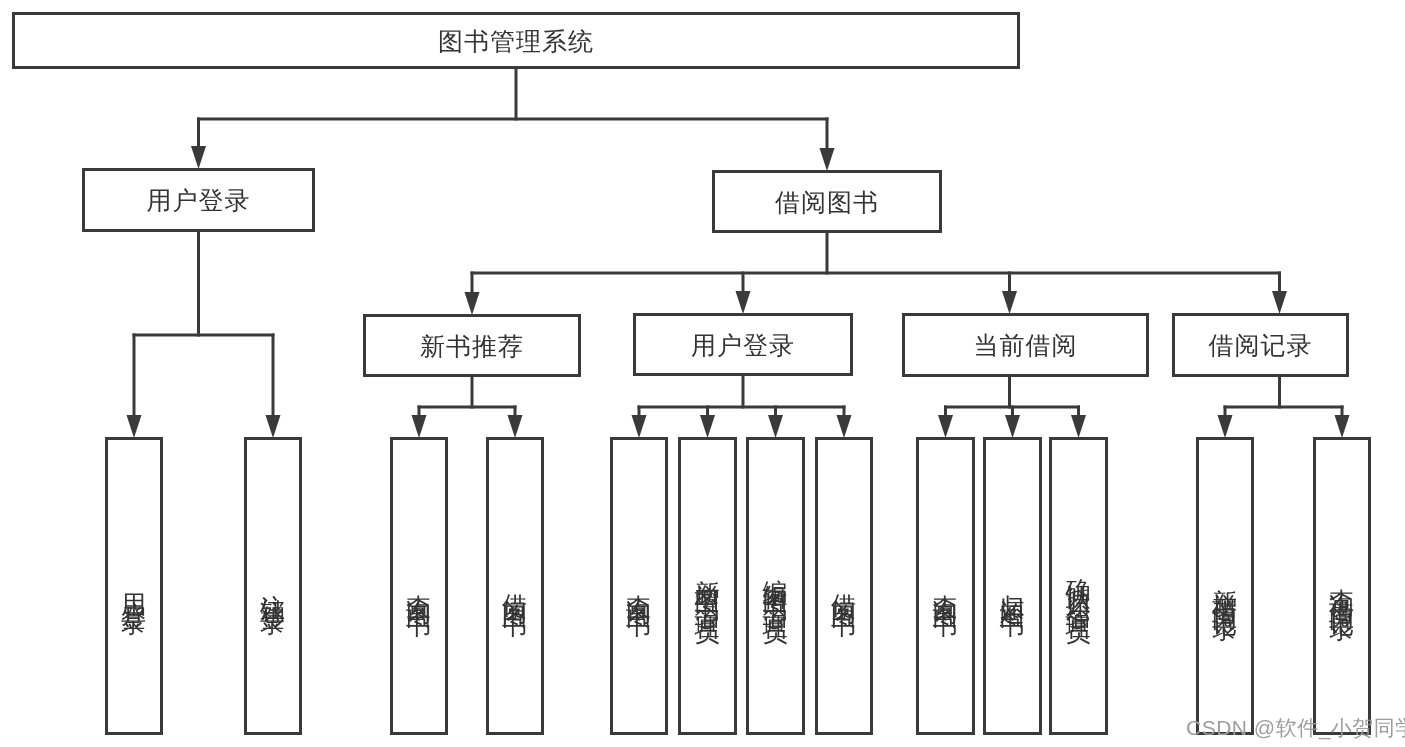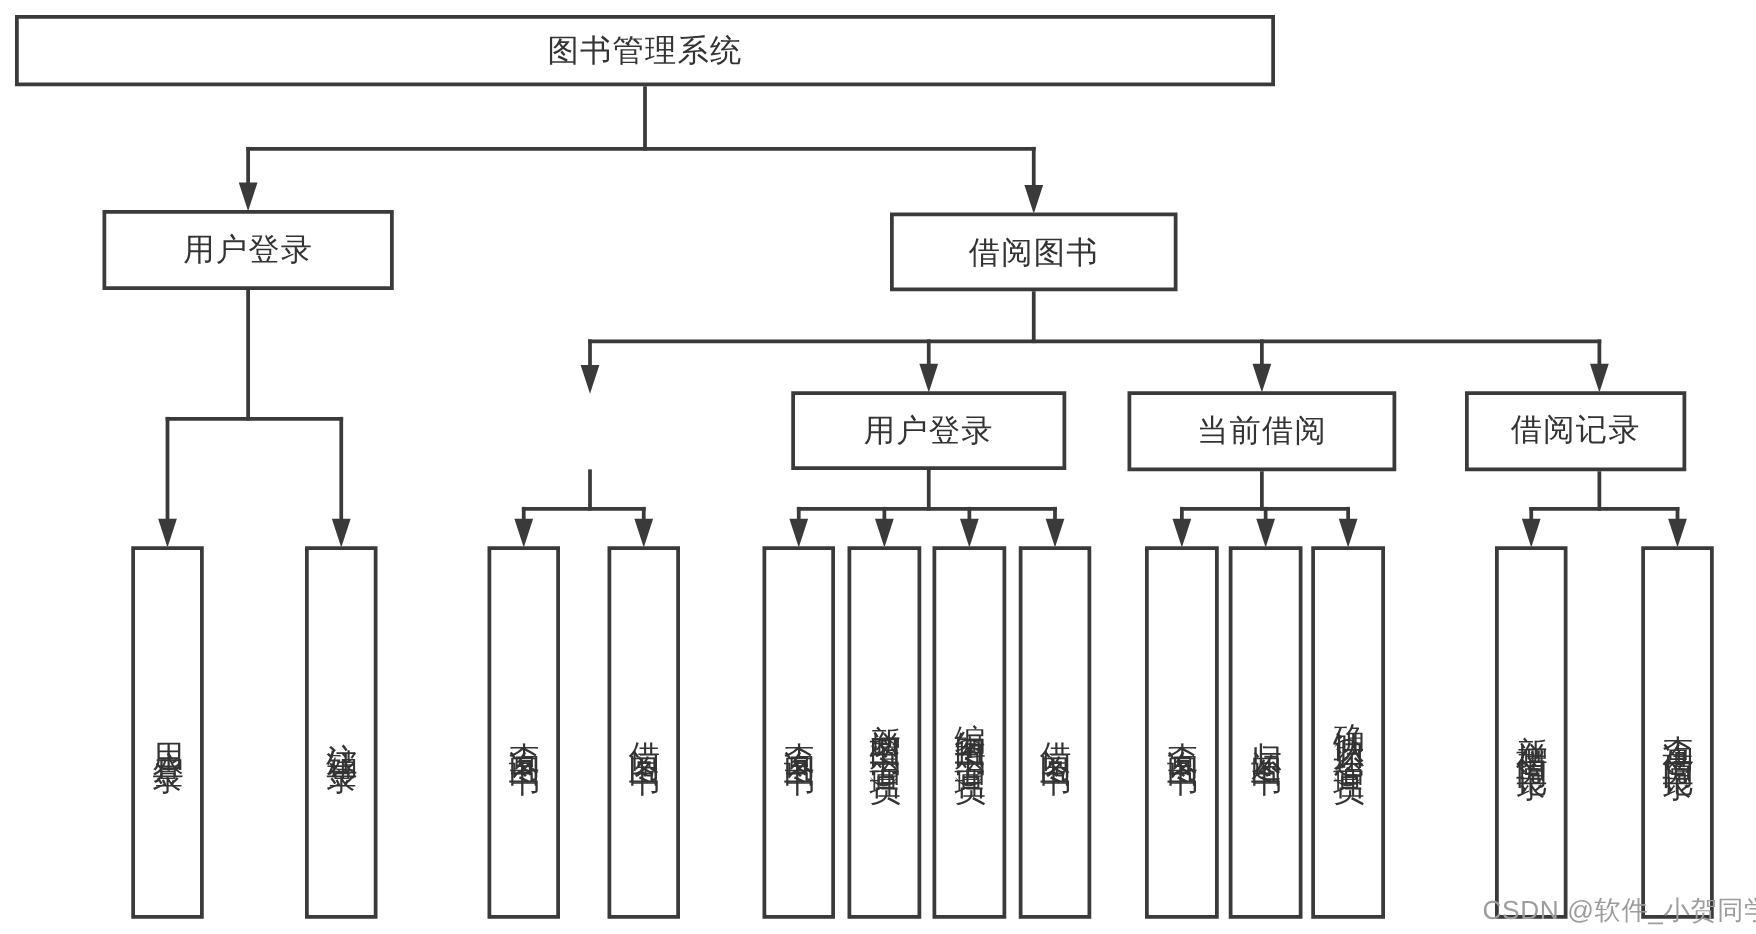--- a/index.html
+++ b/index.html
@@ -29,22 +29,22 @@
     position:absolute; left:1186px; top:714px;
     font-size:21px; letter-spacing:0.5px;
     color:var(--wm,#9d9d9d); white-space:nowrap;
   }
   
   #n-root        { left:12px;   top:12px;  width:1008px; height:57px; }
   #n-login       { left:82px;   top:168px; width:233px;  height:64px; }
   #n-mgmt        { left:712px;  top:170px; width:230px;  height:63px; }
   #n-recommend   { left:363px;  top:314px; width:218px;  height:63px; }
   #n-borrow      { left:633px;  top:313px; width:220px;  height:63px; }
-  #n-current     { left:902px;  top:313px; width:215px;  height:64px; }
-  #n-records     { left:1172px; top:313px; width:177px;  height:64px;font-family:Liberation Serif, serif; }
+  #n-current     { left:902px;  top:313px; width:247px;  height:64px; }
+  #n-records     { left:1172px; top:313px; width:177px;  height:64px; }
   #n-login-user  { left:105px;  top:437px; width:58px;   height:298px; }
   #n-login-logout{ left:244px;  top:437px; width:58px;   height:298px; }
   #n-rec-query   { left:390px;  top:437px; width:58px;   height:298px; }
   #n-rec-borrow  { left:486px;  top:437px; width:58px;   height:298px; }
   #n-bor-query   { left:610px;  top:437px; width:58px;   height:298px; }
   #n-bor-add     { left:678px;  top:437px; width:59px;   height:298px; }
   #n-bor-edit    { left:746px;  top:437px; width:59px;   height:298px; }
   #n-bor-borrow  { left:815px;  top:437px; width:58px;   height:298px; }
   #n-cur-query   { left:916px;  top:437px; width:59px;   height:298px; }
   #n-cur-return  { left:983px;  top:437px; width:59px;   height:298px; }
@@ -109,20 +109,21 @@
       <line x1="1225" y1="407" x2="1225" y2="419" stroke="#3a3a3a" stroke-width="3" stroke-linecap="square"></line>
       <polygon points="1217.5,415 1232.5,415 1225,438" fill="#3a3a3a"></polygon>
       <line x1="1342" y1="407" x2="1342" y2="419" stroke="#3a3a3a" stroke-width="3" stroke-linecap="square"></line>
       <polygon points="1334.5,415 1349.5,415 1342,438" fill="#3a3a3a"></polygon>
     </svg>
 
   <div class="node h" id="n-root">图书管理系统</div>
   <div class="node h" id="n-login">用户登录</div>
   <div class="node h" id="n-mgmt">借阅图书</div>
 
+  <div class="node h" id="n-recommend">新书推荐</div>
   <div class="node h" id="n-borrow">用户登录</div>
   <div class="node h" id="n-current">当前借阅</div>
   <div class="node h" id="n-records">借阅记录</div>
 
   <div class="node v" id="n-login-user">用户登录</div>
   <div class="node v" id="n-login-logout">注销登录</div>
   <div class="node v" id="n-rec-query">查询图书</div>
   <div class="node v" id="n-rec-borrow">借阅图书</div>
   <div class="node v" id="n-bor-query">查询图书</div>
   <div class="node v" id="n-bor-add">新增图书（管理员）</div>

